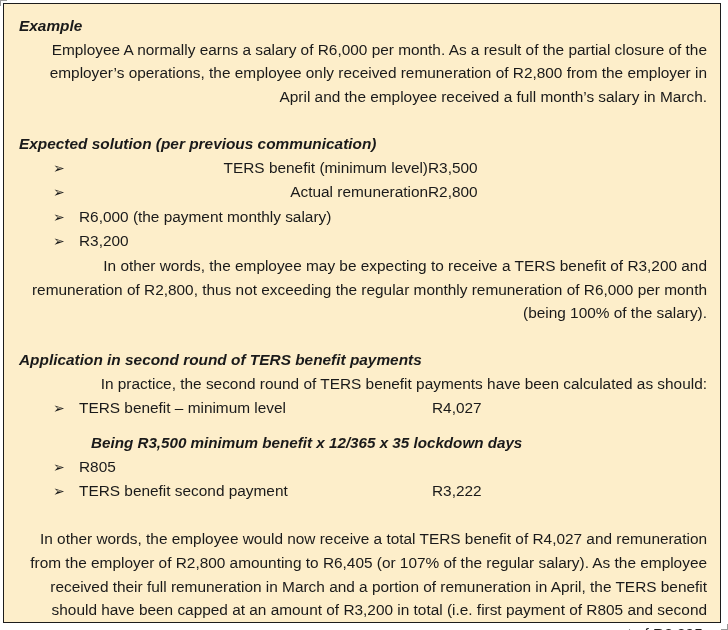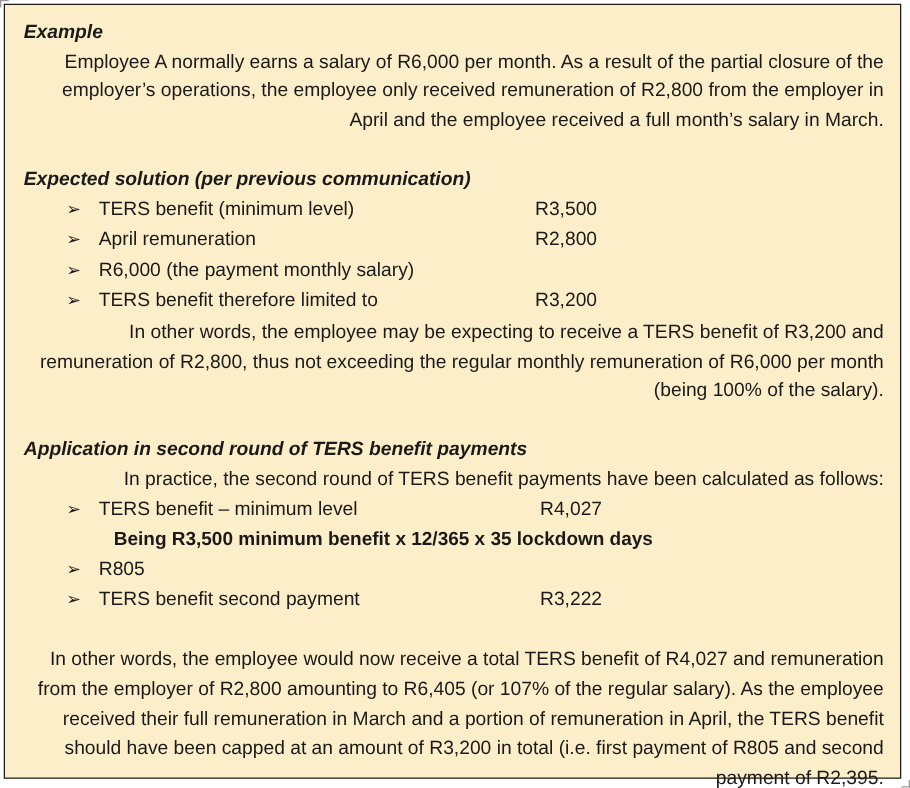--- a/index.html
+++ b/index.html
@@ -98,30 +98,32 @@
   .bullet-label {
     flex: 0 0 auto;
   }
 
   .bullet-value {
     flex: 0 0 auto;
     white-space: nowrap;
   }
 
   
-  .list-expected .bullet-label { width: 349px; }
+  .list-expected .bullet-label { width: 349px; text-align: right; }
   
   .list-second .bullet-label { width: 353px; }
 
   li.subnote {
     display: block;
     padding-left: 72px;
+    font-style: italic;
     font-weight: 600;
     font-size: 15.2px;
     line-height: 23.6px;
+    margin-top: 11px;
   }
 </style>
 </head>
 <body>
 
 <div class="corner-mark"></div>
 <div class="corner-mark-br"></div>
 
 <div class="callout-box">
   <div class="doc">
@@ -134,40 +136,39 @@
     <div class="heading">Expected solution (per previous communication)</div>
 
     <ul class="bullets list-expected">
       <li class="bullet-row">
         <span class="bullet-glyph">➢</span>
         <span class="bullet-label">TERS benefit (minimum level)</span>
         <span class="bullet-value">R3,500</span>
       </li>
       <li class="bullet-row">
         <span class="bullet-glyph">➢</span>
-        <span class="bullet-label">April remuneration</span>
+        <span class="bullet-label">Actual remuneration</span>
         <span class="bullet-value">R2,800</span>
       </li>
       <li class="bullet-row">
         <span class="bullet-glyph">➢</span>
         <span class="bullet-value">R6,000 (the payment monthly salary)</span>
       </li>
       <li class="bullet-row">
         <span class="bullet-glyph">➢</span>
-        <span class="bullet-label">TERS benefit therefore limited to</span>
         <span class="bullet-value">R3,200</span>
       </li>
     </ul>
 
     <p class="para">In other words, the employee may be expecting to receive a TERS benefit of R3,200 and remuneration of R2,800, thus not exceeding the regular monthly remuneration of R6,000 per month (being 100% of the salary).</p>
 
     <div class="spacer"></div>
 
     <div class="heading">Application in second round of TERS benefit payments</div>
-    <p class="para">In practice, the second round of TERS benefit payments have been calculated as follows:</p>
+    <p class="para">In practice, the second round of TERS benefit payments have been calculated as should:</p>
 
     <ul class="bullets list-second">
       <li class="bullet-row">
         <span class="bullet-glyph">➢</span>
         <span class="bullet-label">TERS benefit – minimum level</span>
         <span class="bullet-value">R4,027</span>
       </li>
       <li class="subnote">Being R3,500 minimum benefit x 12/365  x 35 lockdown days</li>
       <li class="bullet-row">
         <span class="bullet-glyph">➢</span>

